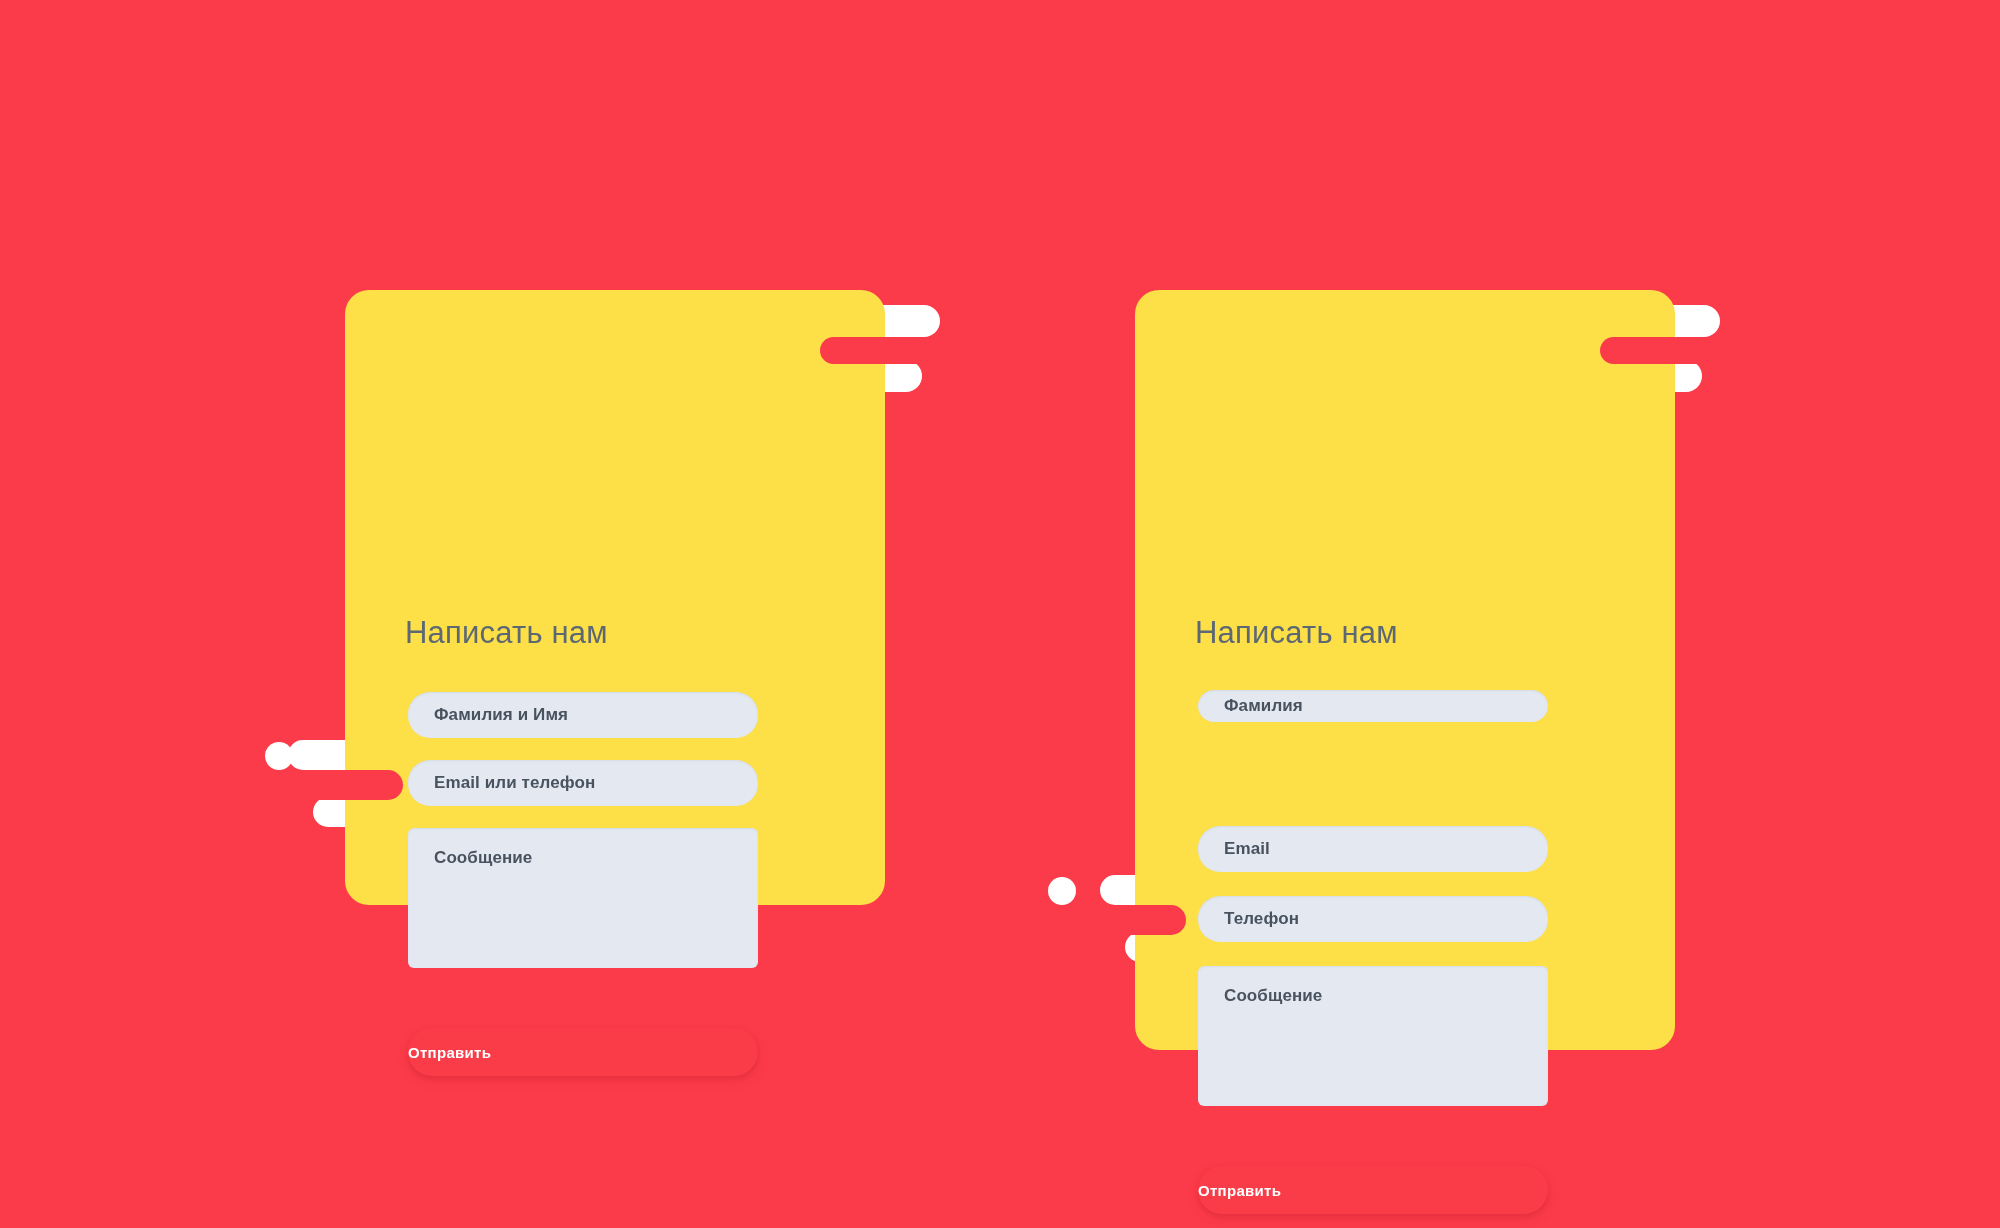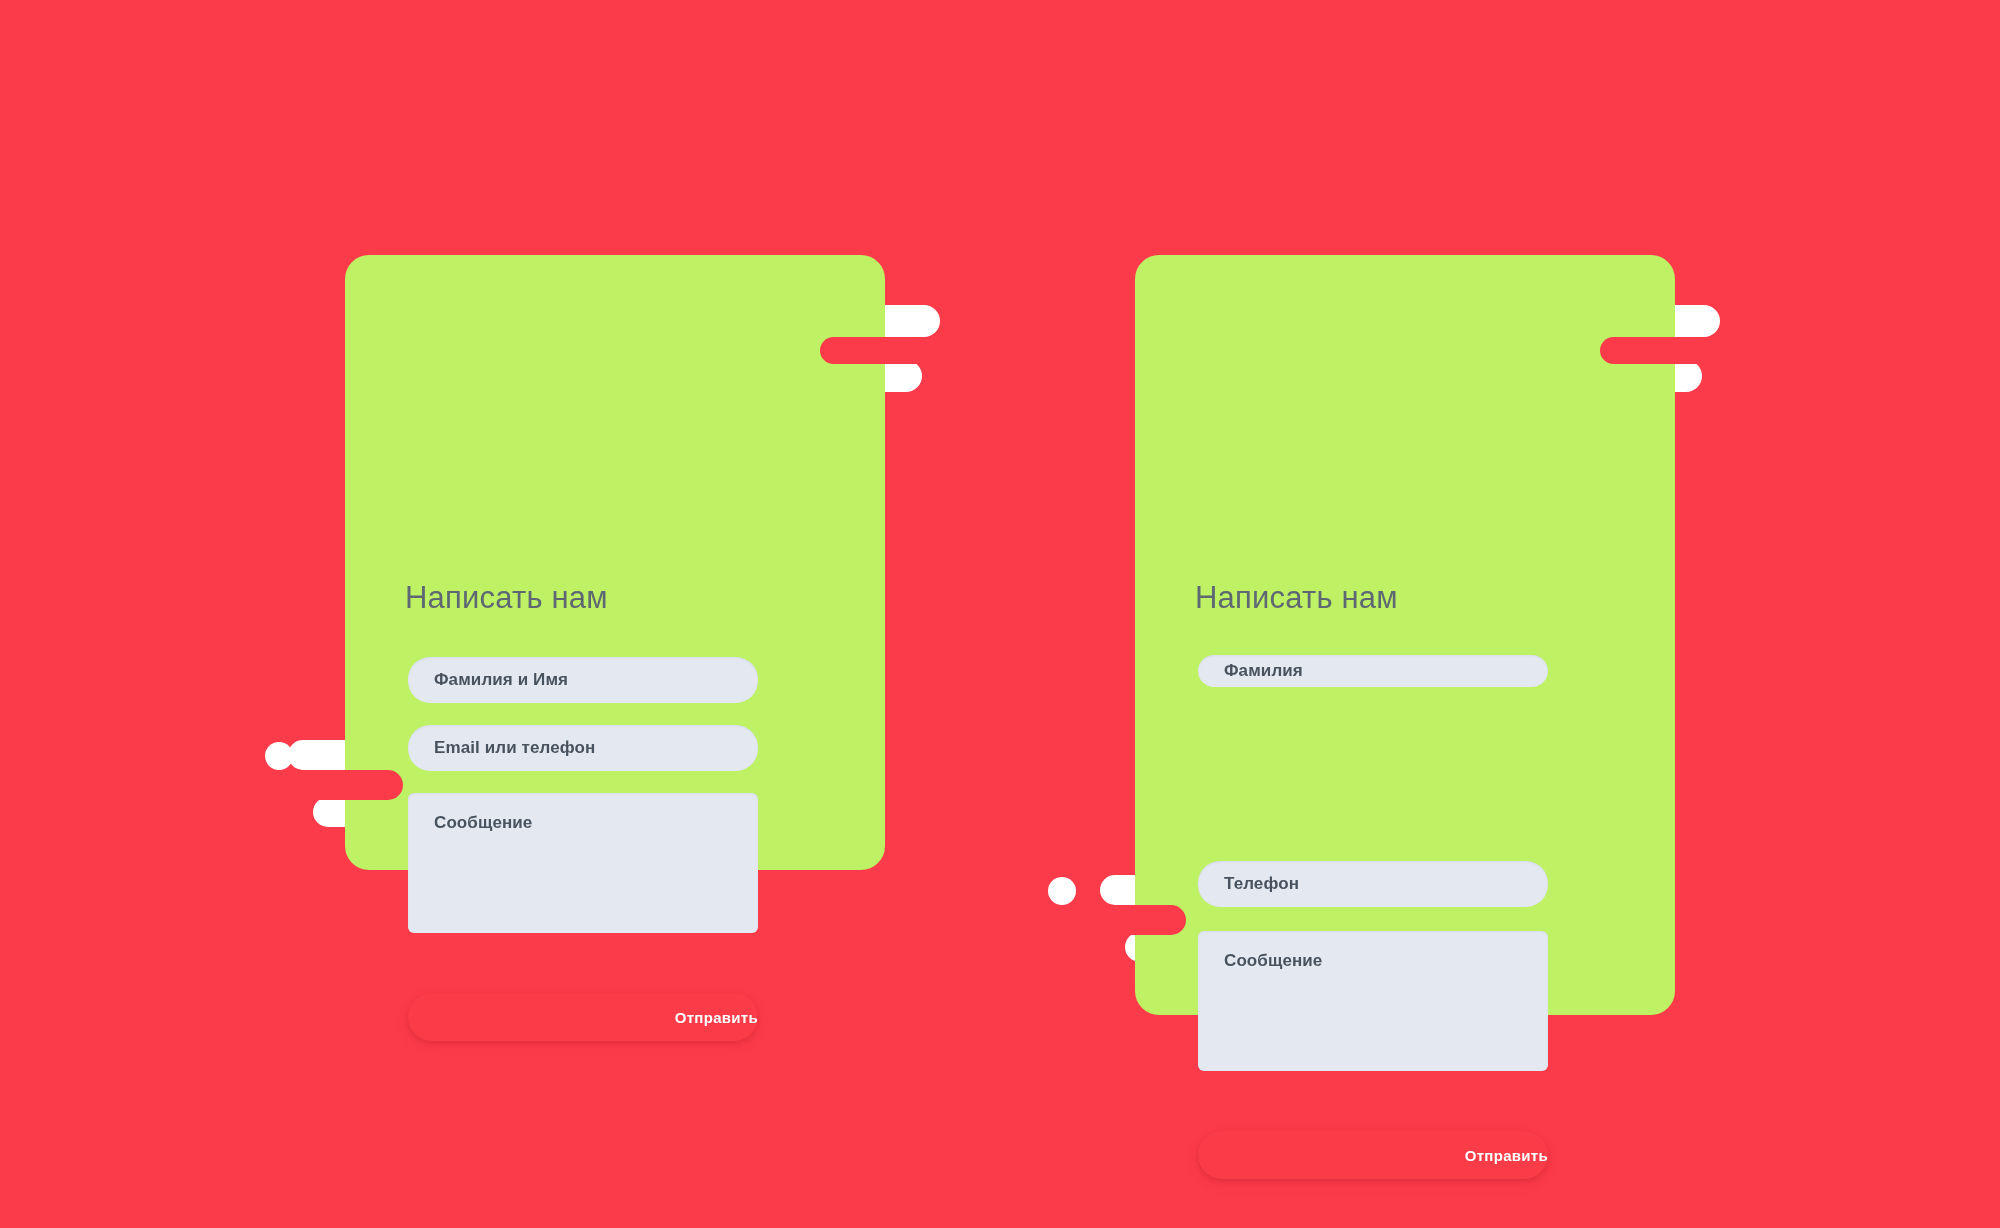--- a/index.html
+++ b/index.html
@@ -17,22 +17,23 @@
   }
 
   .stage {
     position: absolute;
     inset: 0;
   }
 
   
   .card {
     position: absolute;
-    background: #bef264;
+    background: #fde047;
     border-radius: 24px;
+    margin-top: 35px;
   }
 
   .card-inner {
     position: absolute;
     left: 0; top: 0; right: 0; bottom: 0;
   }
 
   .card-title {
     position: absolute;
     font-size: 31px;
@@ -77,21 +78,21 @@
   .submit-btn {
     position: absolute;
     background: #f93c48;
     border-radius: 24px;
     border: none;
     cursor: pointer;
     box-shadow: 0 5px 10px rgba(225,45,60,0.40),
                 0 2px 4px rgba(190,30,45,0.30);
     display: flex;
     align-items: center;
-    justify-content: flex-end;
+    justify-content: flex-start;
   }
 
   .submit-btn .btn-label {
     color: #ffffff;
     font-size: 15px;
     font-weight: 700;
     letter-spacing: 0.3px;
   }
 
   
@@ -175,20 +176,23 @@
   <div class="card" style="left:1135px; top:255px; width:540px; height:760px;">
     <div class="card-inner">
 
       <div class="card-title" style="left:60px; top:325px;">Написать нам</div>
 
       <div class="field" style="left:63px; top:400px; width:350px; height:32px;">
         <span class="field-label">Фамилия</span>
       </div>
 
 
+      <div class="field" style="left:63px; top:536px; width:350px; height:46px;">
+        <span class="field-label">Email</span>
+      </div>
 
       <div class="field" style="left:63px; top:606px; width:350px; height:46px;">
         <span class="field-label">Телефон</span>
       </div>
 
       <div class="field textarea" style="left:63px; top:676px; width:350px; height:140px;">
         <span class="field-label">Сообщение</span>
       </div>
 
       <button class="submit-btn" style="left:63px; top:876px; width:350px; height:48px;">

